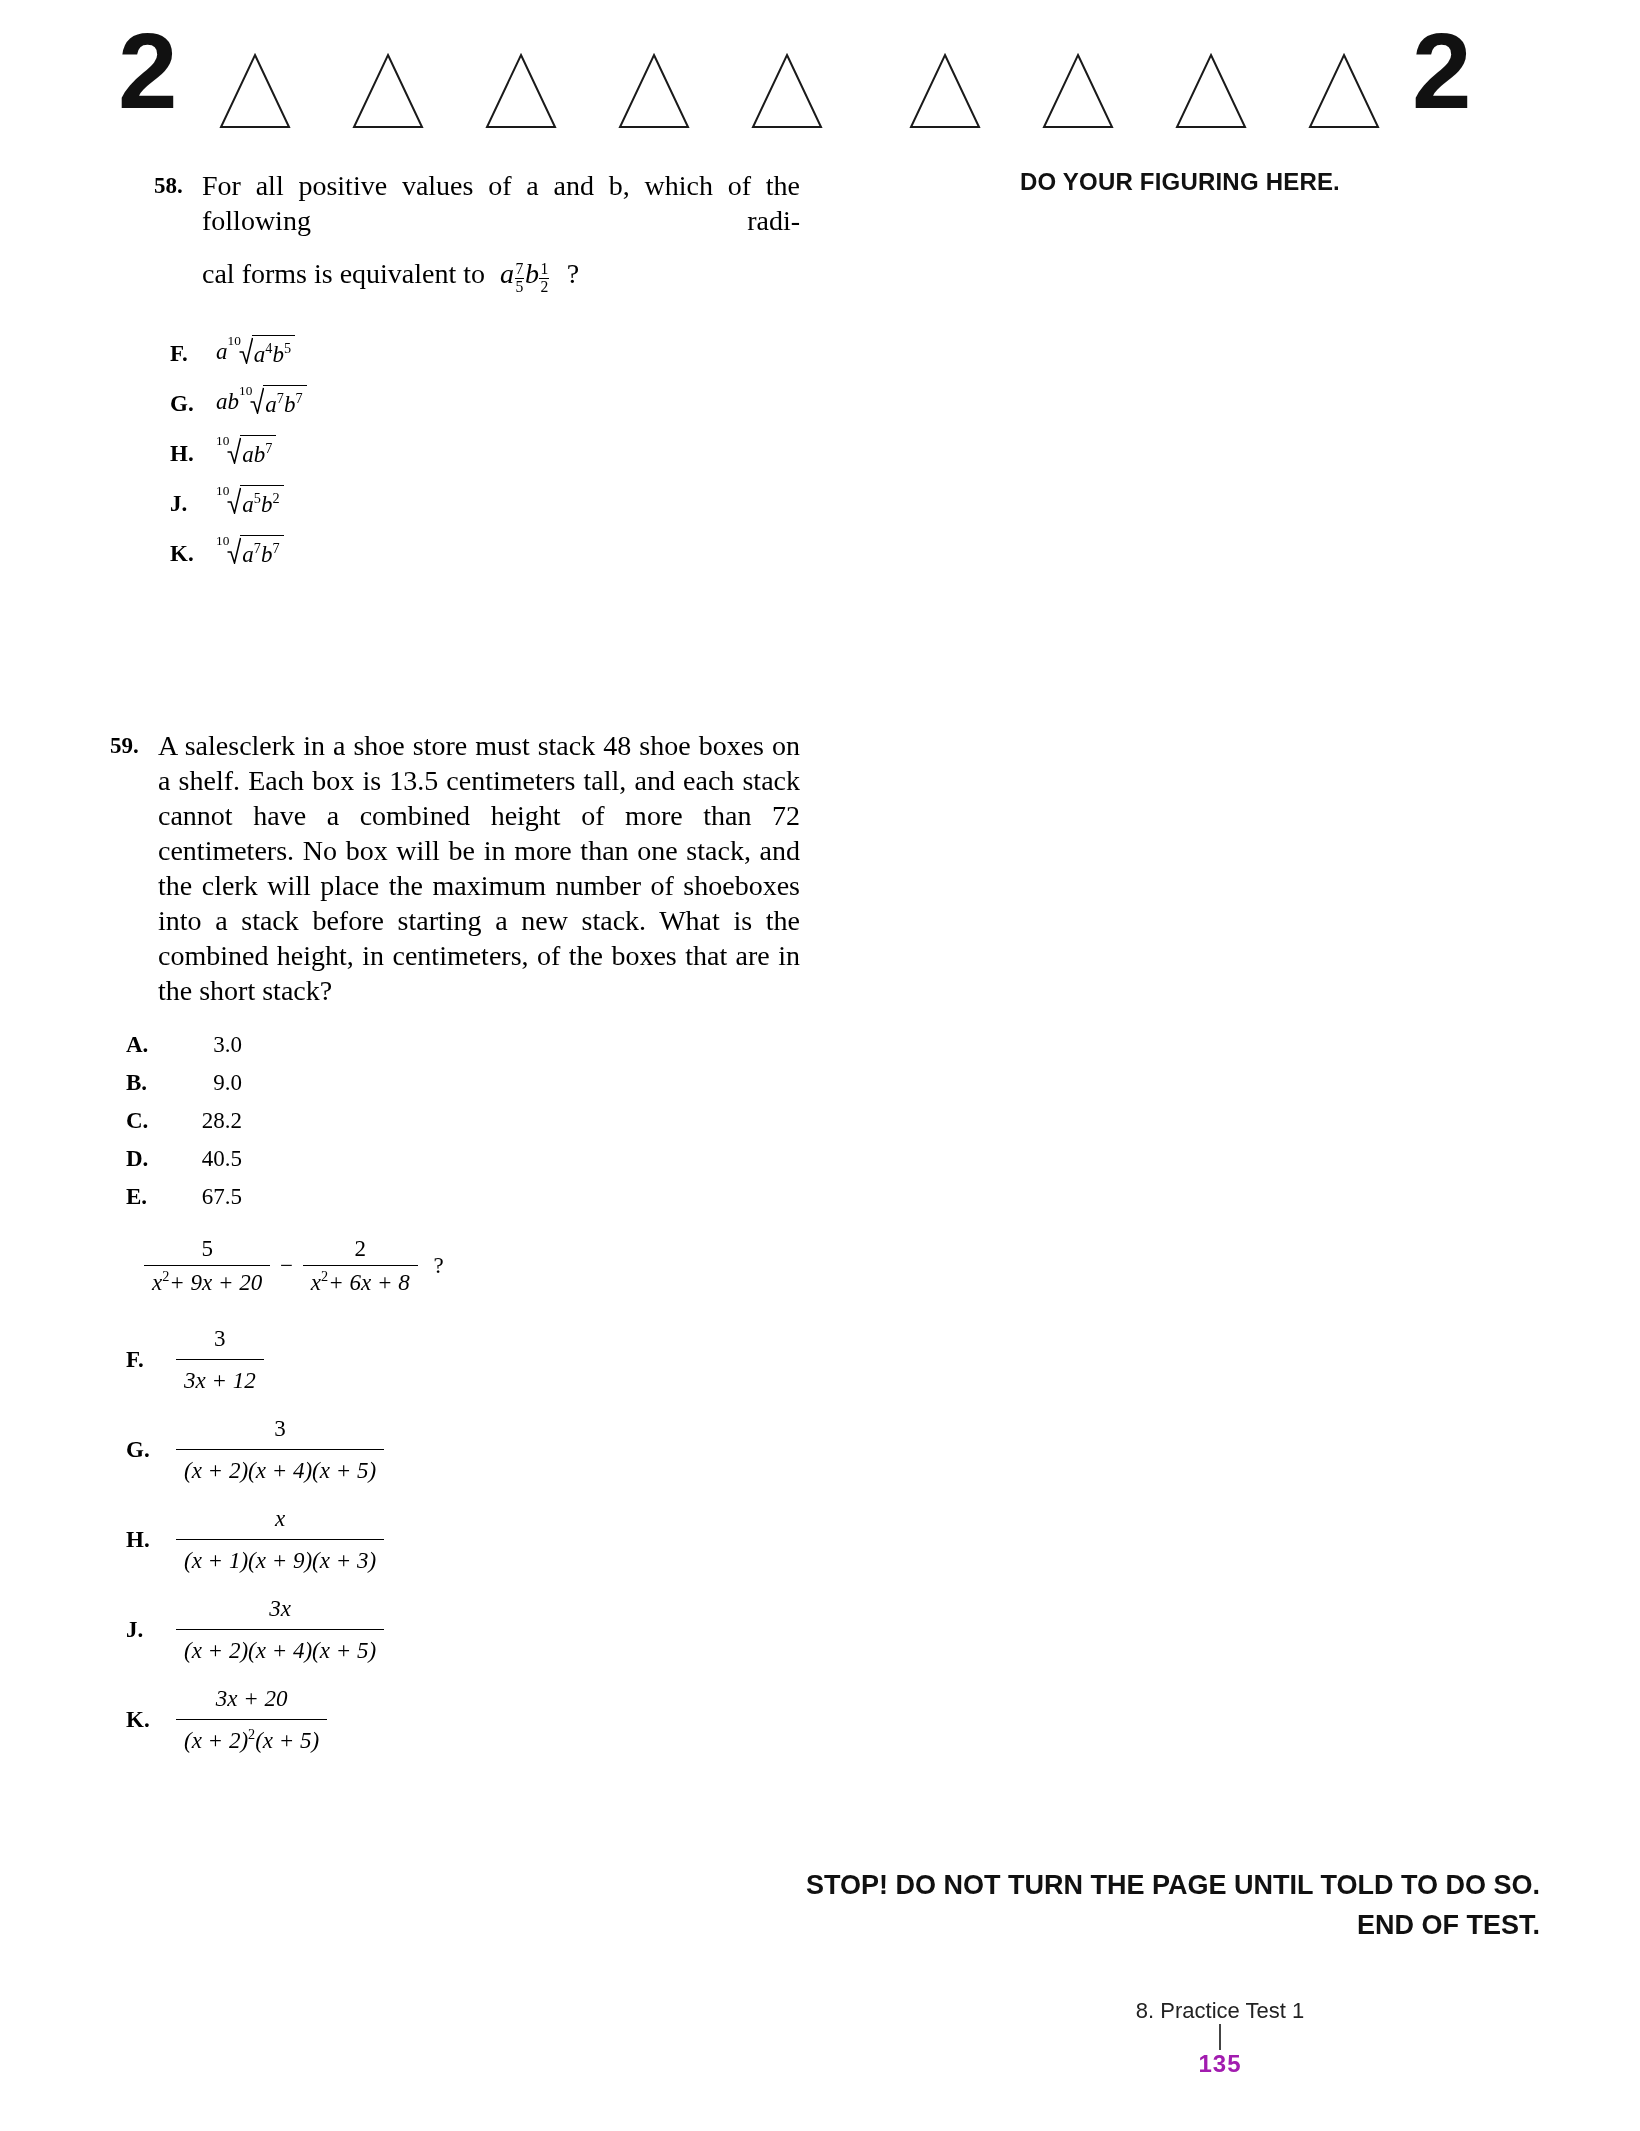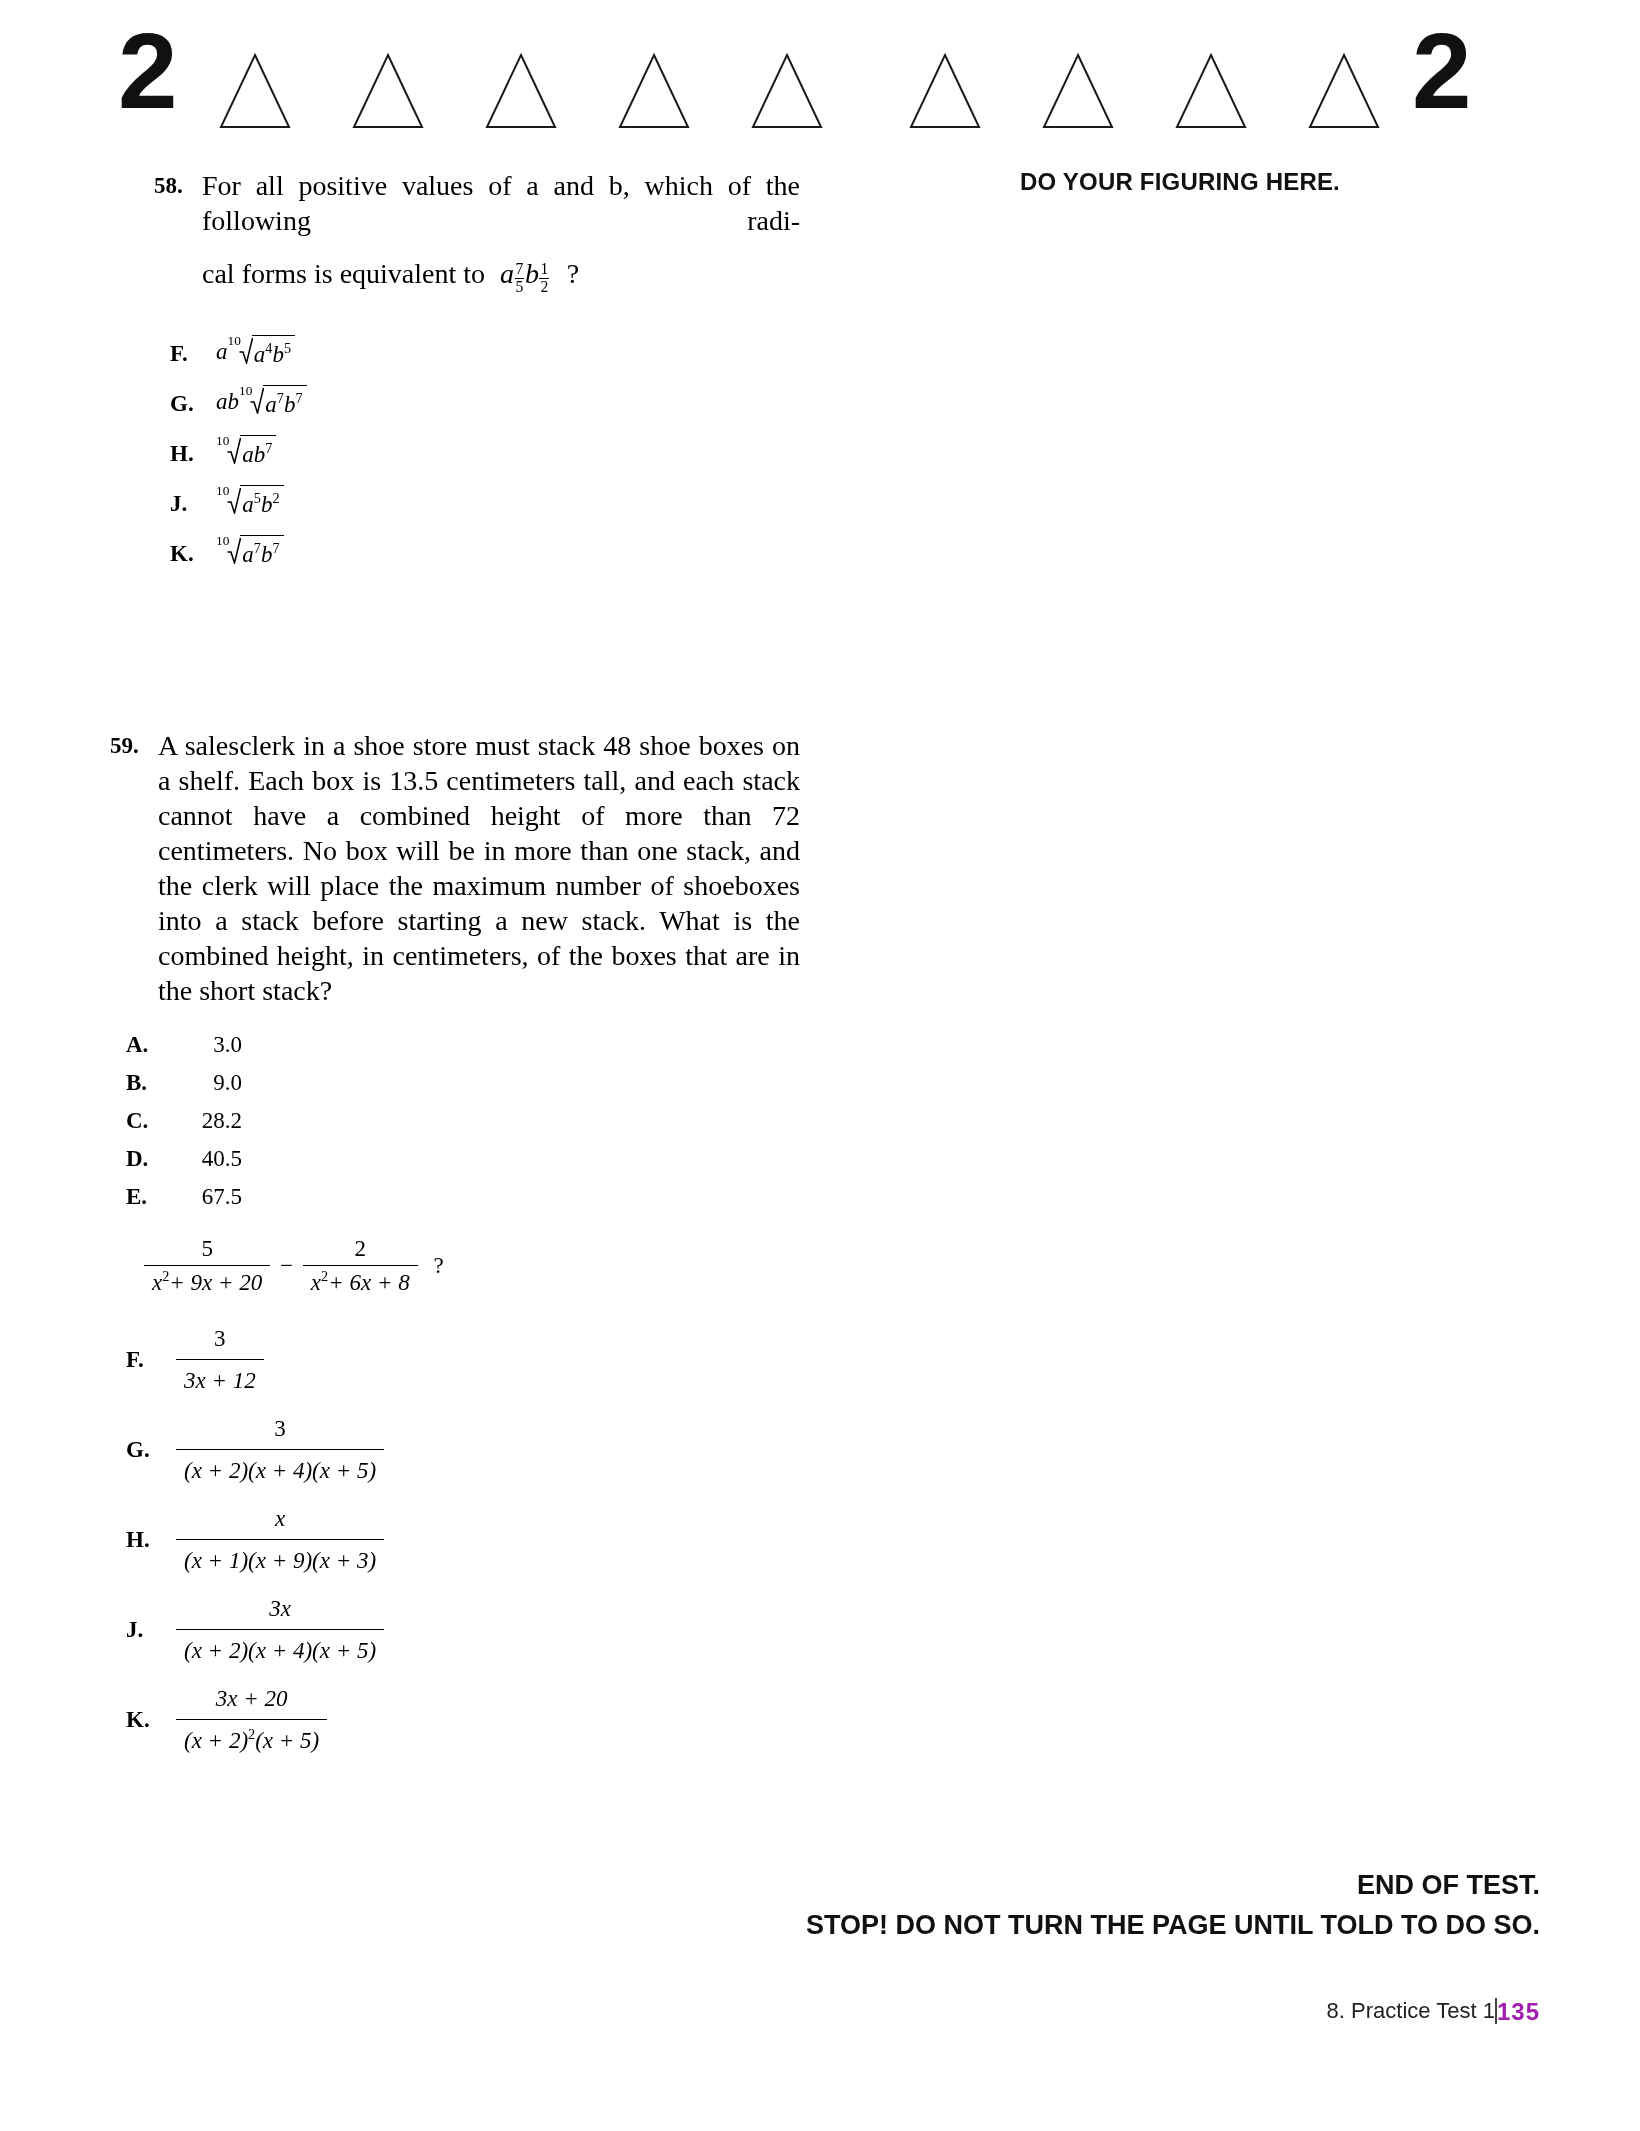--- a/index.html
+++ b/index.html
@@ -214,21 +214,22 @@
     position: absolute;
     left: 900px;
     top: 1998px;
     width: 640px;
     text-align: right;
     font-family: "Liberation Sans", sans-serif;
     font-size: 22px;
     color: #222222;
     display: flex;
     justify-content: flex-end;
-    align-items: flex-start;
+    align-items: center;
+    flex-direction: column;
   }
   .footer-rule {
     display: inline-block;
     width: 2px;
     height: 26px;
     background: #444444;
   }
   .page-number {
     font-weight: bold;
     font-size: 24px;
@@ -488,21 +489,21 @@
             <span class="de"><span class="mi">(x + 2)</span><sup class="exp">2</sup><span class="mi">(x + 5)</span></span>
           </span>
         </div>
       </div>
     </div>
   </div>
 
 </div>
 
 <div class="end-block">
+  <div>STOP! DO NOT TURN THE PAGE UNTIL TOLD TO DO SO.</div>
   <div>END OF TEST.</div>
-  <div>STOP! DO NOT TURN THE PAGE UNTIL TOLD TO DO SO.</div>
 </div>
 
 <div class="page-footer">
   <span>8. Practice Test 1</span>
   <span class="footer-rule"></span>
   <span class="page-number">135</span>
 </div>
 
 </body></html>

